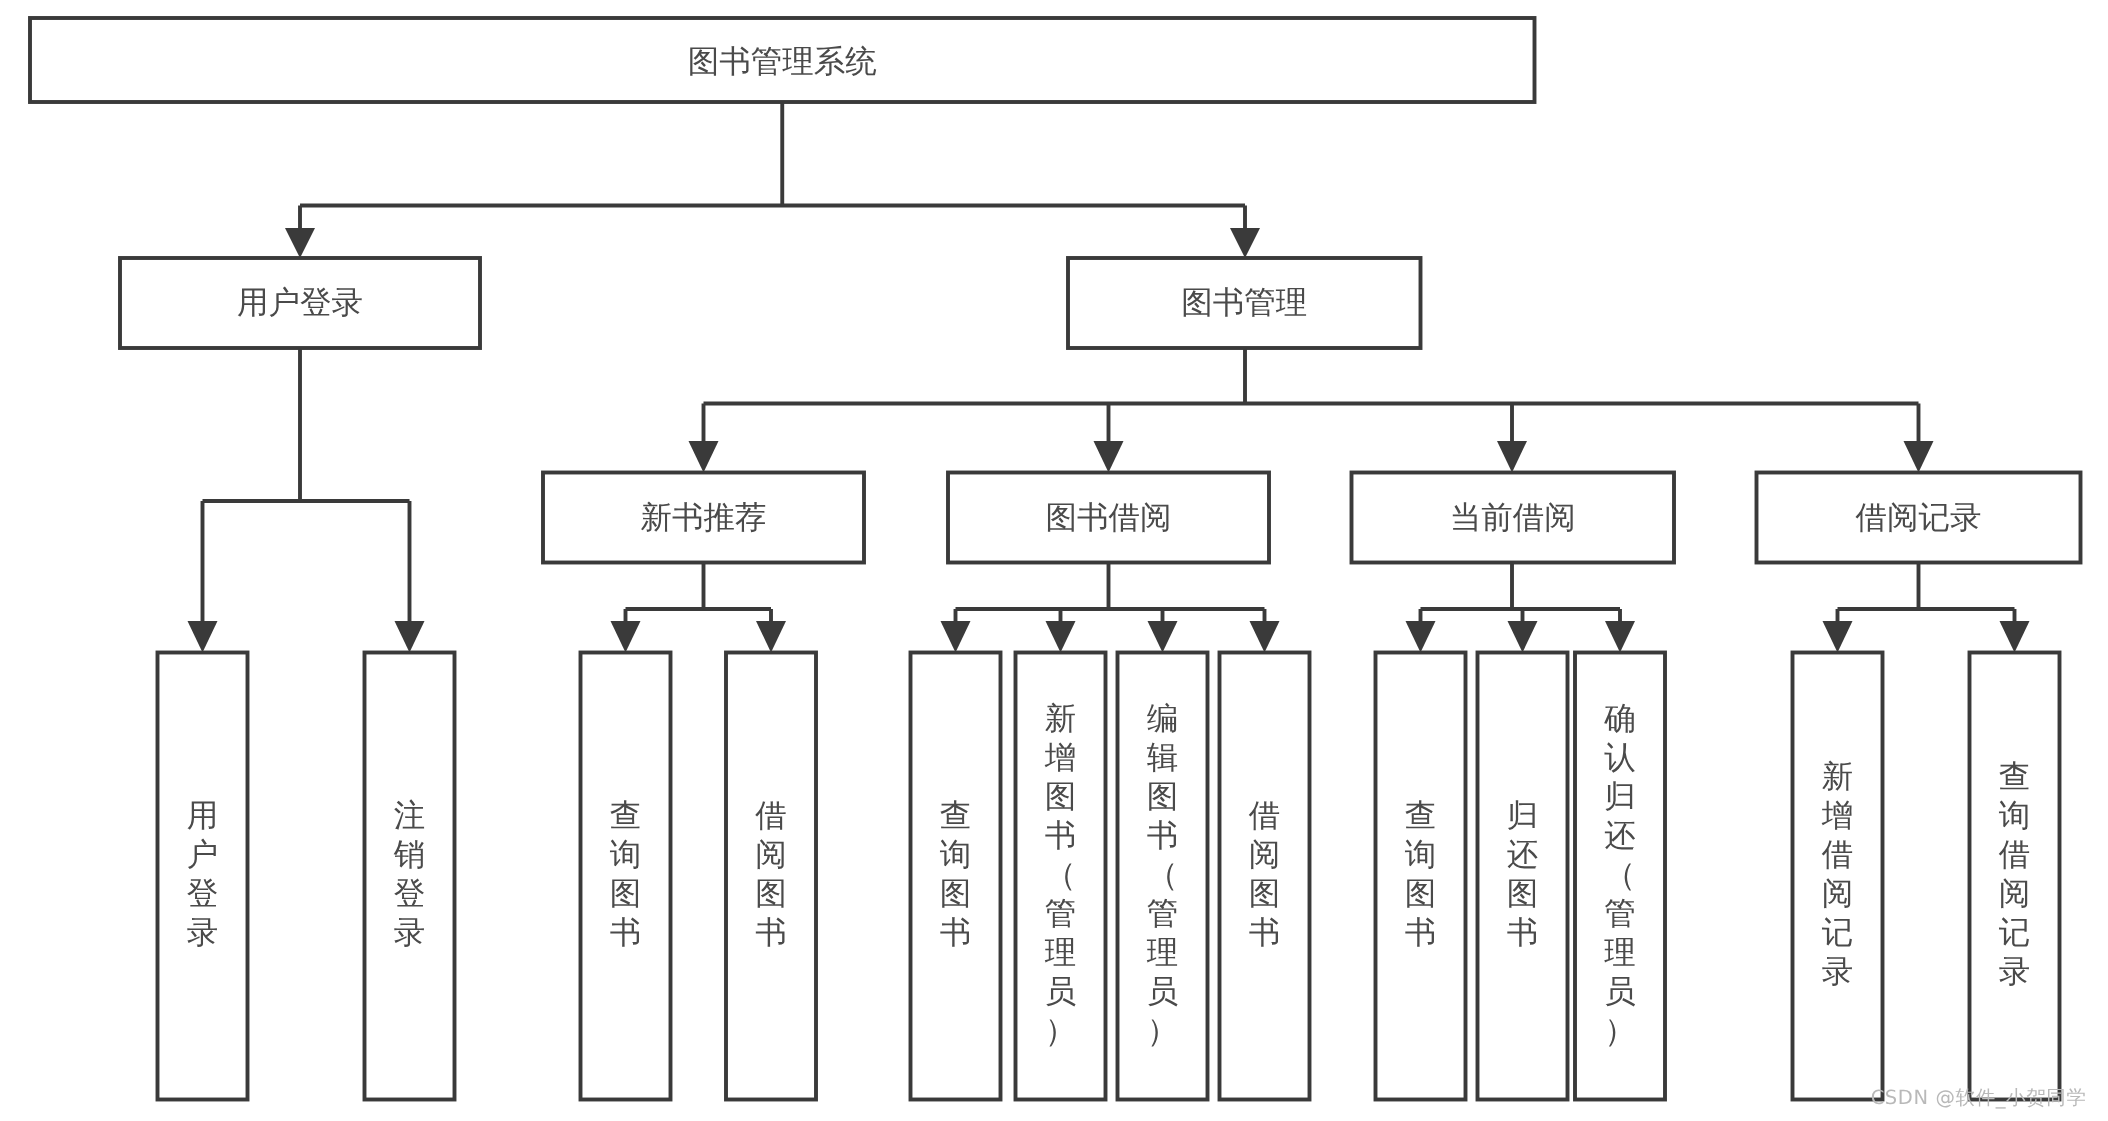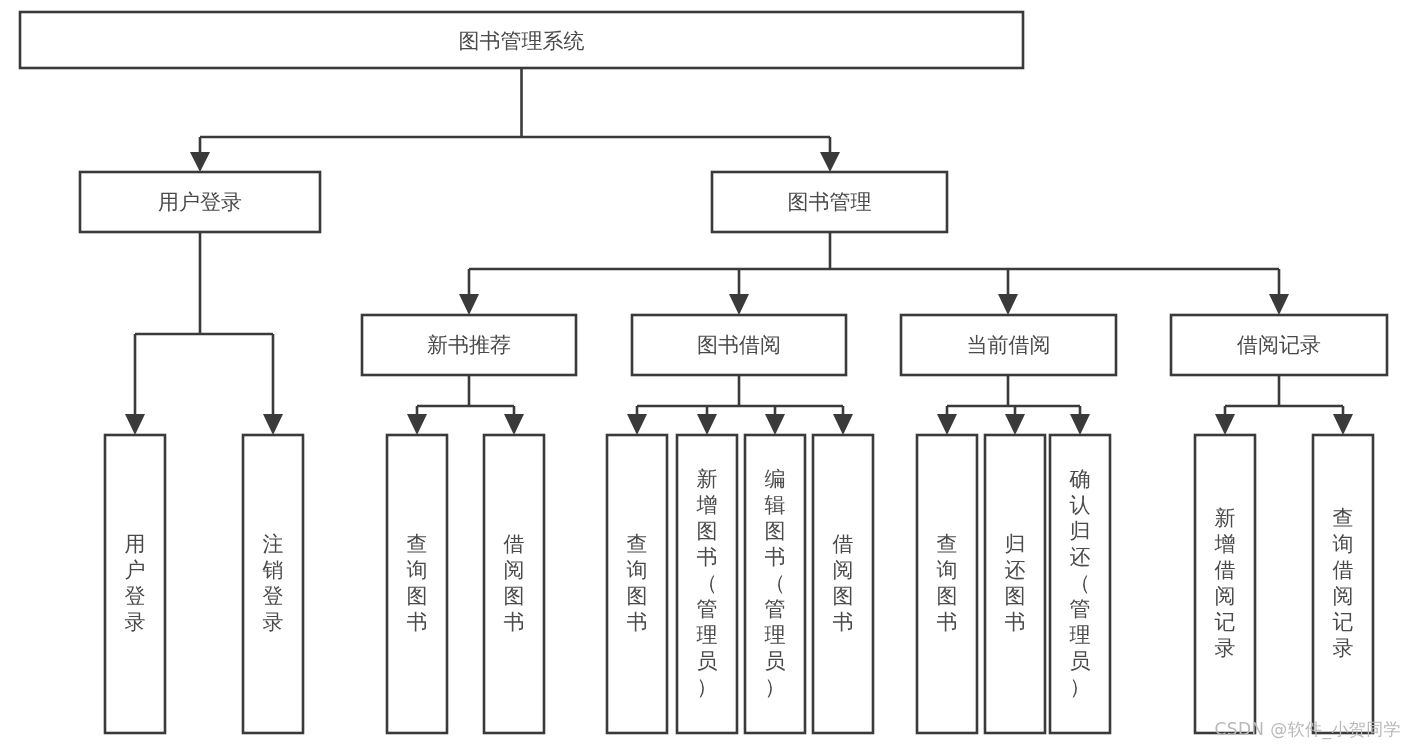--- a/index.html
+++ b/index.html
@@ -52,24 +52,24 @@
     dominant-baseline: middle;
   }
   .node-label-v {
     font-family: "DejaVu Sans", "Liberation Sans", sans-serif;
     font-size: 21px;
     fill: #4a4a4a;
     text-anchor: middle;
   }
   .watermark-text {
     position: absolute;
-    right: 4px;
+    right: 14px;
     bottom: 6px;
     font-family: "DejaVu Sans", "Liberation Sans", sans-serif;
-    font-size: 17px;
+    font-size: 13px;
     color: #b9b9b9;
     letter-spacing: 0.4px;
     white-space: nowrap;
     user-select: none;
   }
 </style>
 </head>
 <body>
 
 <div id="diagram-root">

